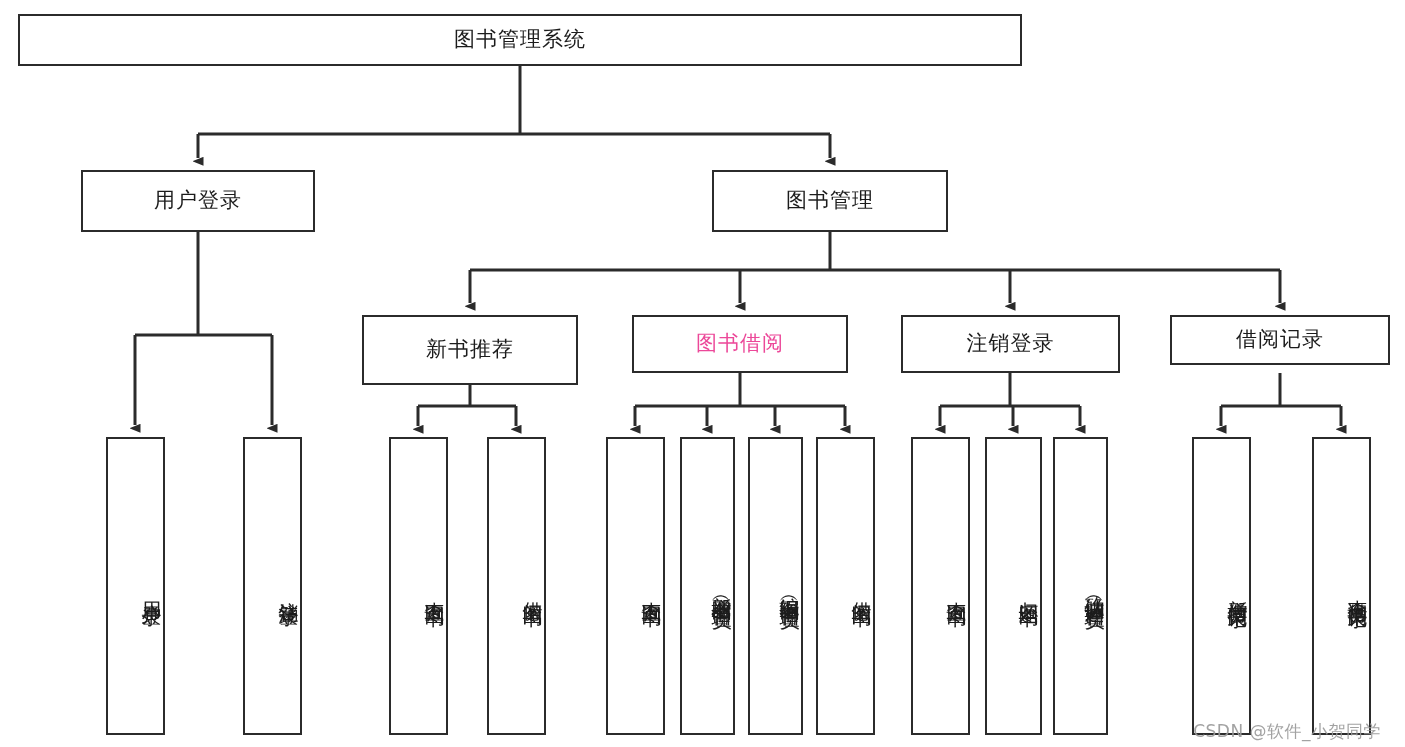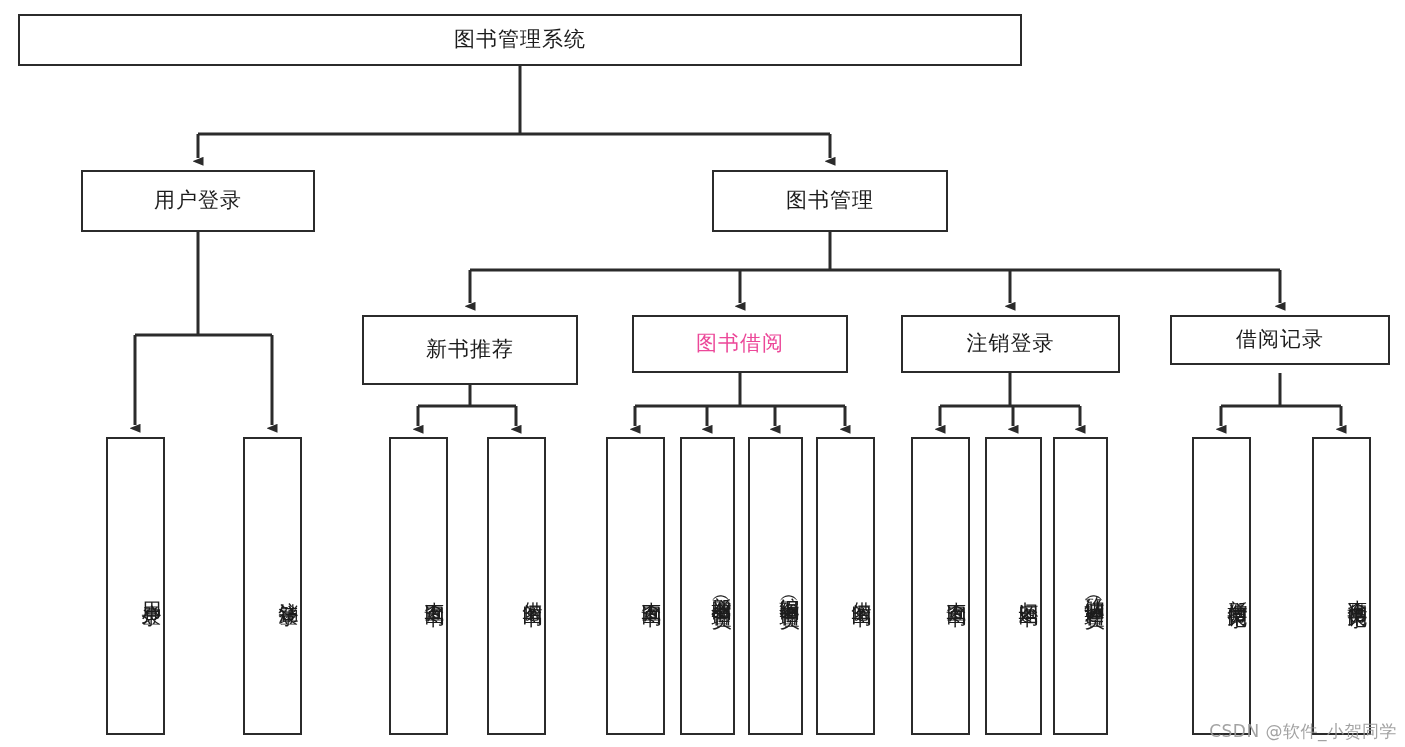--- a/index.html
+++ b/index.html
@@ -51,21 +51,21 @@
     padding-top: 8px;
     align-items: flex-start;
     justify-content: center;
     white-space: nowrap;
   }
   .label {
     display: block;
   }
   .watermark {
     position: absolute;
-    right: 8px;
+    right: 24px;
     bottom: 4px;
     font-size: 17px;
     color: #9b9b9b;
     letter-spacing: 0.5px;
     white-space: nowrap;
     opacity: 0.92;
   }
 </style>
 </head>
 <body>

